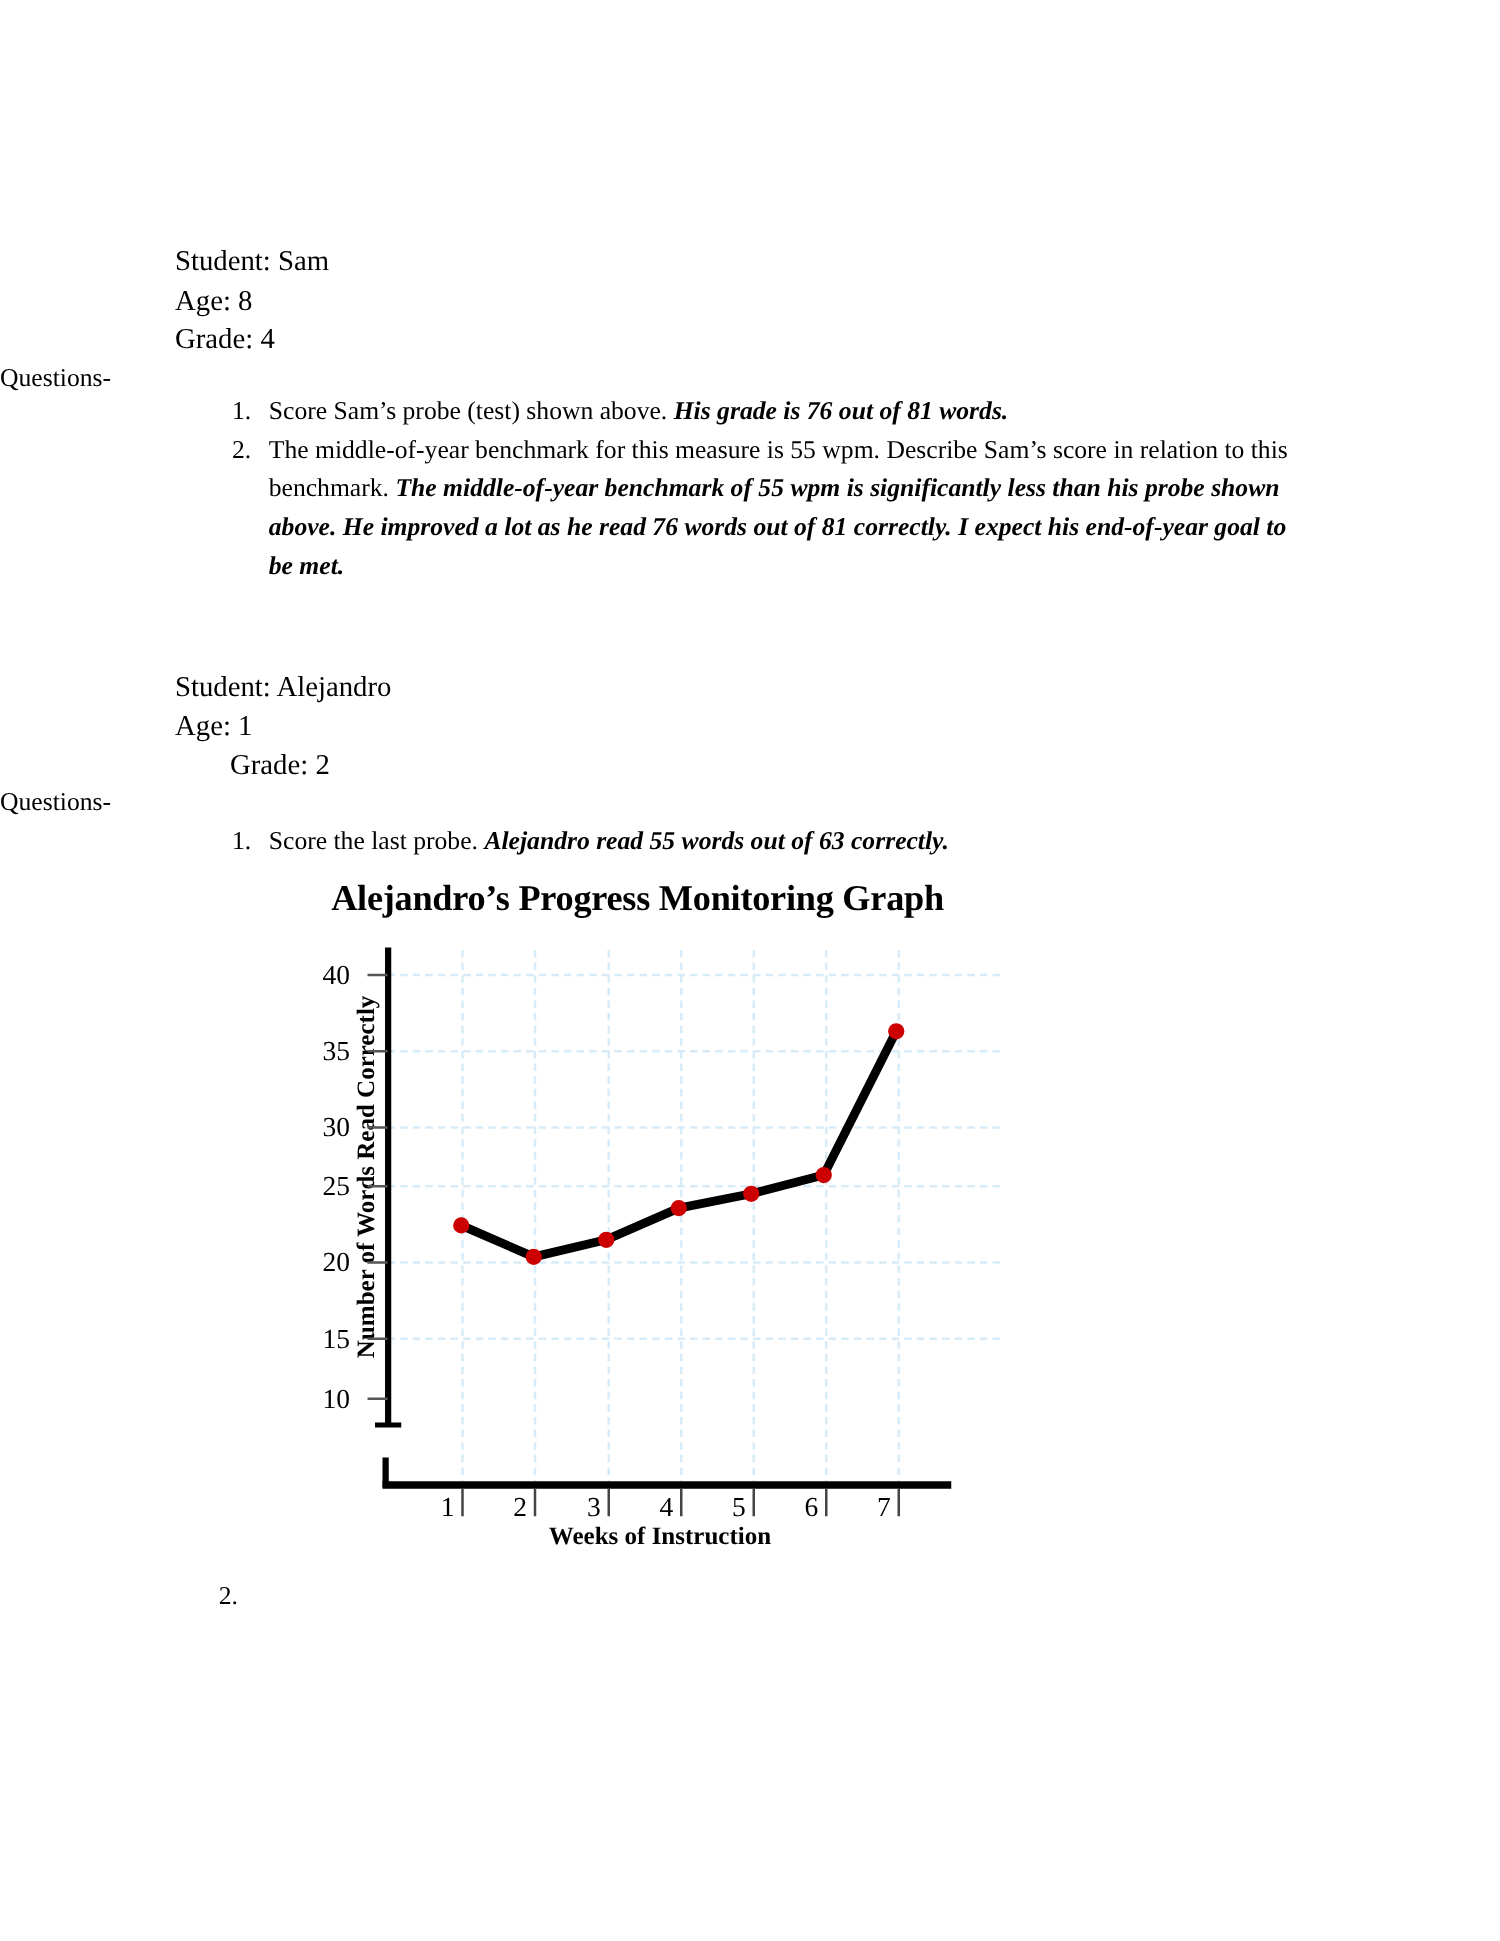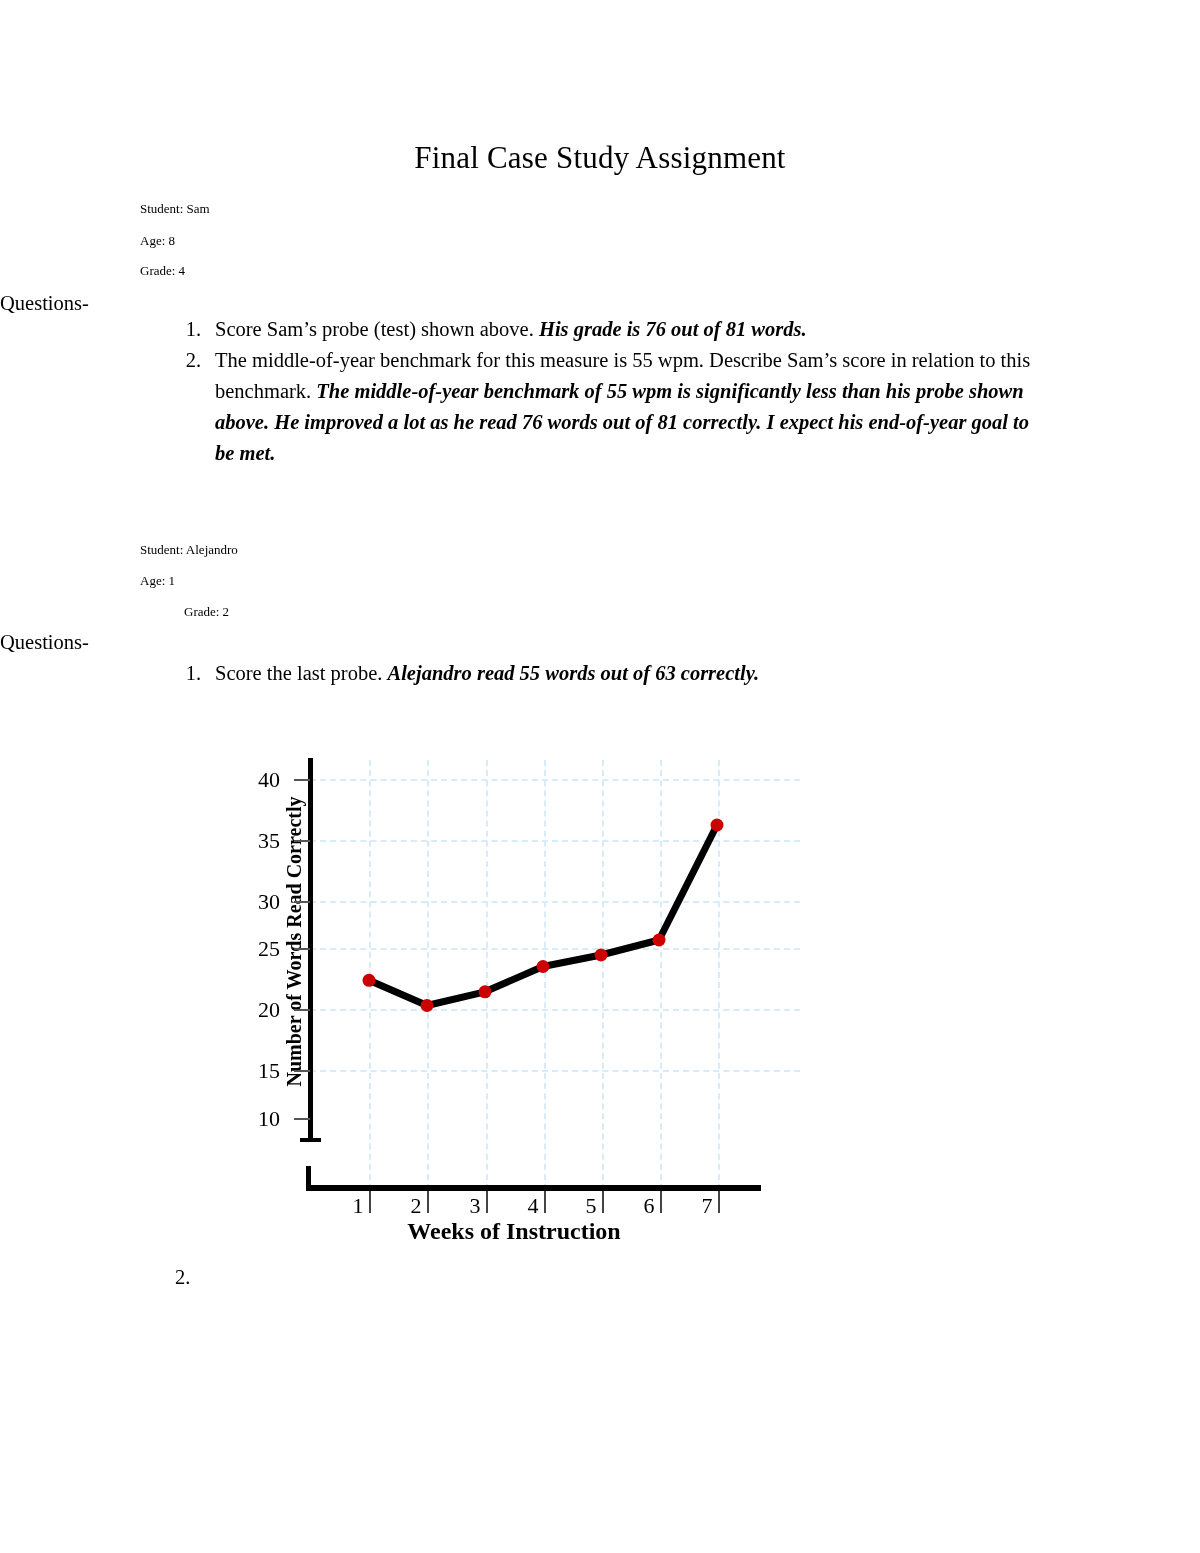--- a/index.html
+++ b/index.html
@@ -28,21 +28,21 @@
     width: 1200px;
     text-align: center;
     font-size: 31px;
     line-height: 40px;
     font-weight: normal;
     letter-spacing: 0.2px;
   }
   .meta-line {
     position: absolute;
     left: 140px;
-    font-size: 13px;
+    font-size: 23px;
     line-height: 26px;
     white-space: nowrap;
   }
   .questions-head {
     position: absolute;
     left: 0;
     width: 1070px;
     font-size: 20.5px;
     line-height: 26px;
   }
@@ -102,25 +102,25 @@
     width: 400px;
     text-align: center;
     font-size: 20px;
     font-weight: bold;
     transform: rotate(-90deg);
     transform-origin: center center;
     white-space: nowrap;
   }
   .xlabel {
     position: absolute;
-    left: 64px;
+    left: 78px;
     top: 518px;
     width: 500px;
     text-align: center;
-    font-size: 24px;
+    font-size: 20px;
     font-weight: bold;
   }
   .ytick-label {
     position: absolute;
     width: 46px;
     text-align: center;
     font-size: 22px;
     line-height: 22px;
   }
   .ytick-dash {
@@ -176,21 +176,20 @@
     width: 640px;
     height: 560px;
     overflow: visible;
   }
 </style>
 </head>
 <body>
 
 <div class="page">
 
-  <div class="doc-title">Final Case Study Assignment</div>
 
   <div class="meta-line" style="top:196px;">Student: Sam</div>
   <div class="meta-line" style="top:228px;">Age: 8</div>
   <div class="meta-line" style="top:258px;">Grade: 4</div>
   <div class="questions-head" style="top:290px;">Questions-</div>
 
   <div class="qlist" style="top:314px;">
     <div class="qitem">
       <span class="qnum">1.</span>
       <span>Score Sam’s probe (test) shown above. </span><span class="ans">His grade is 76 out of 81 words.</span>
@@ -210,20 +209,21 @@
     <div class="qitem">
       <span class="qnum">1.</span>
       <span>Score the last probe. </span><span class="ans">Alejandro read 55 words out of 63 correctly.</span>
     </div>
   </div>
 
   <div class="empty-num" style="top:1264px;">2.</div>
 
   <div class="chart">
 
+    <div class="chart-title">Alejandro’s Progress Monitoring Graph</div>
 
     <div class="ylabel">Number of Words Read Correctly</div>
     <div class="xlabel">Weeks of Instruction</div>
 
     <div class="gridline-h" style="left:110px; top:79px;  width:490px;"></div>
     <div class="gridline-h" style="left:110px; top:140px; width:490px;"></div>
     <div class="gridline-h" style="left:110px; top:201px; width:490px;"></div>
     <div class="gridline-h" style="left:110px; top:248px; width:490px;"></div>
     <div class="gridline-h" style="left:110px; top:309px; width:490px;"></div>
     <div class="gridline-h" style="left:110px; top:370px; width:490px;"></div>

